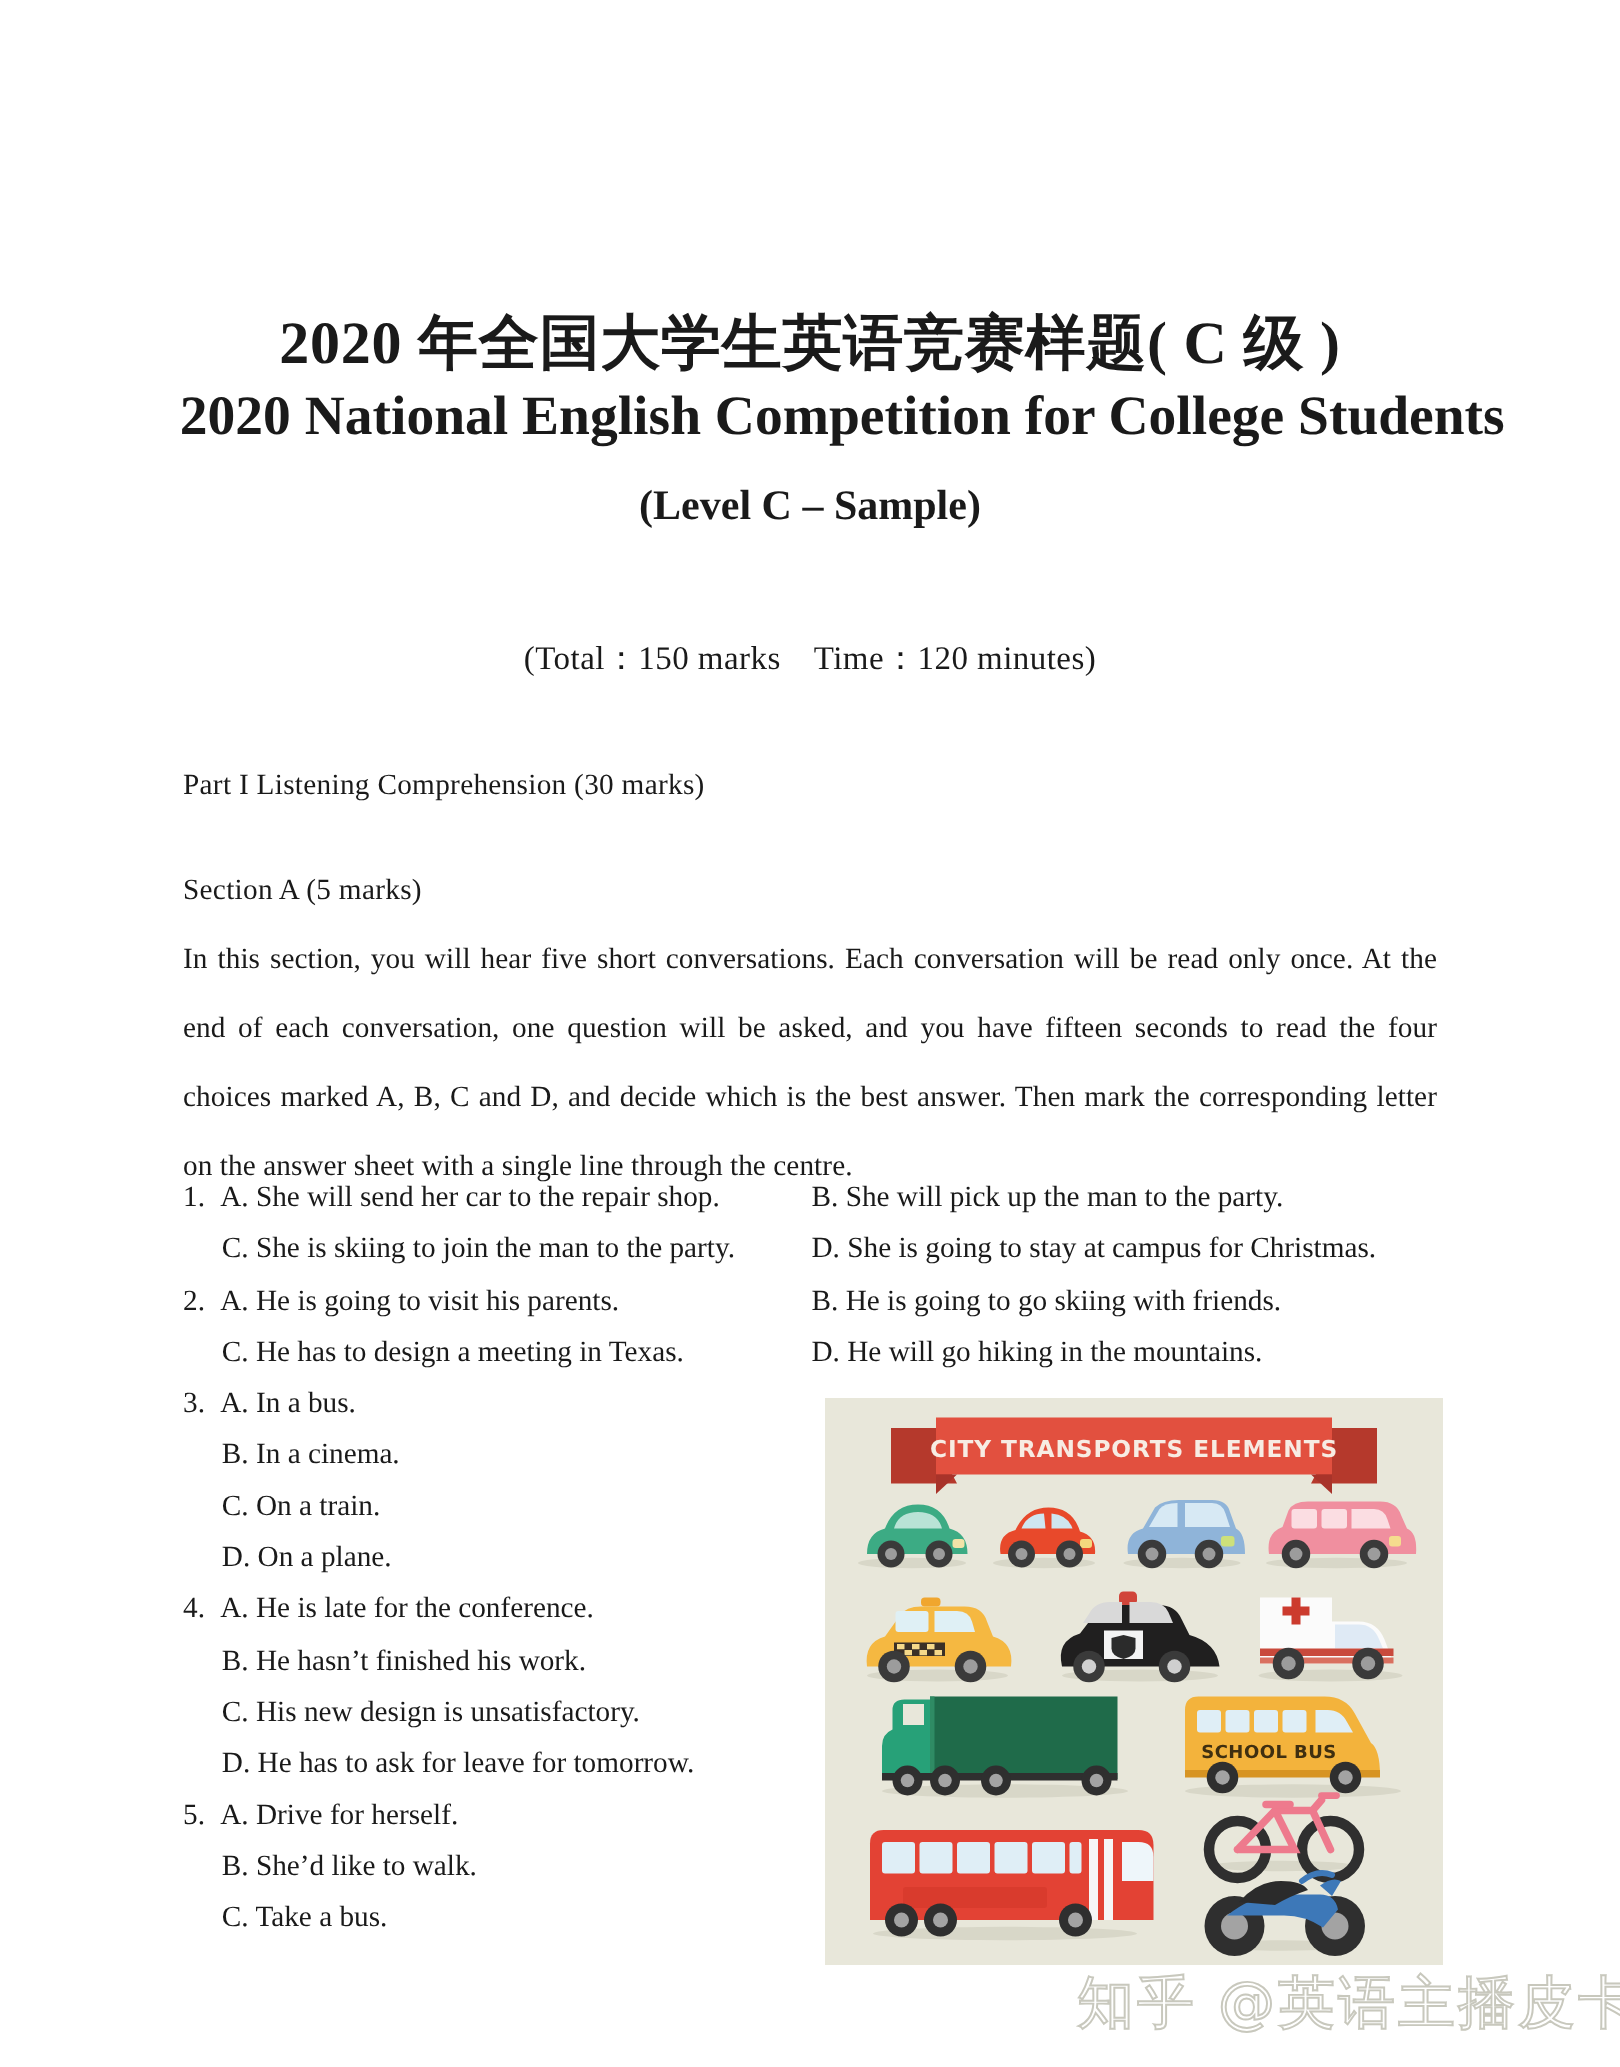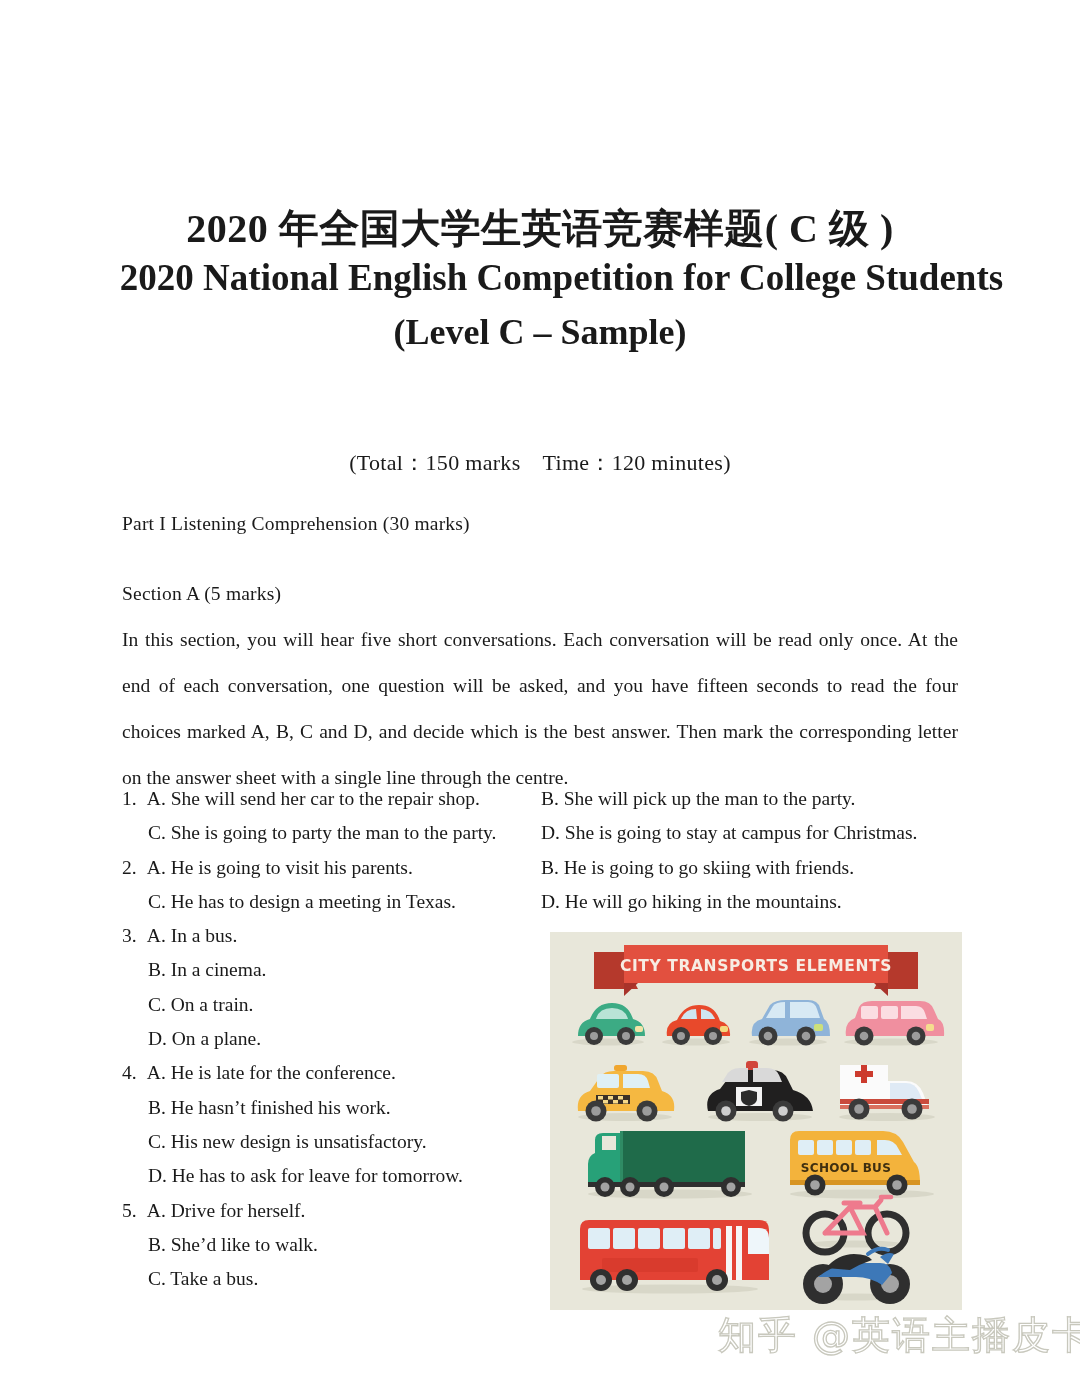--- a/index.html
+++ b/index.html
@@ -45,30 +45,30 @@
     font-family: "Liberation Serif", "DejaVu Serif", serif;
     font-size: 37px;
     font-weight: bold;
     line-height: 1.2;
     margin: 4px 0 0 0;
     white-space: nowrap;
     padding-left: 43px;
   }
   .title-en2 {
     font-family: "Liberation Serif", "DejaVu Serif", serif;
-    font-size: 36px;
+    font-size: 28px;
     font-weight: bold;
     line-height: 1.2;
-    margin: 10px 0 0 0;
+    margin: 20px 0 0 0;
   }
 
   .marks-line {
     position: absolute;
     left: 0;
-    top: 448px;
+    top: 424px;
     width: 1080px;
     text-align: center;
     font-size: 22px;
     letter-spacing: 0.3px;
   }
   .marks-line .gap { display: inline-block; width: 22px; }
 
   
   .body-text {
     position: absolute;
@@ -184,21 +184,21 @@
     <div class="section-heading">Section A (5 marks)</div>
     <div class="instructions">In this section, you will hear five short conversations. Each conversation will be read only once. At the end of each conversation, one question will be asked, and you have fifteen seconds to read the four choices marked A, B, C and D, and decide which is the best answer. Then mark the corresponding letter on the answer sheet with a single line through the centre.</div>
   </div>
 
   <div class="questions" id="questions-root">
       <div class="qrow">
         <div class="col-left"><span class="num">1.</span> <span>A. She will send her car to the repair shop.</span></div>
         <div class="col-right"><span>B. She will pick up the man to the party.</span></div>
       </div>
       <div class="qrow">
-        <div class="col-left"><span class="num blank">1.</span> <span>C. She is going to party the man to the party.</span></div>
+        <div class="col-left"><span class="num blank">1.</span> <span>C. She is skiing to join the man to the party.</span></div>
         <div class="col-right"><span>D. She is going to stay at campus for Christmas.</span></div>
       </div>
       <div class="qrow">
         <div class="col-left"><span class="num">2.</span> <span>A. He is going to visit his parents.</span></div>
         <div class="col-right"><span>B. He is going to go skiing with friends.</span></div>
       </div>
       <div class="qrow">
         <div class="col-left"><span class="num blank">2.</span> <span>C. He has to design a meeting in Texas.</span></div>
         <div class="col-right"><span>D. He will go hiking in the mountains.</span></div>
       </div>

